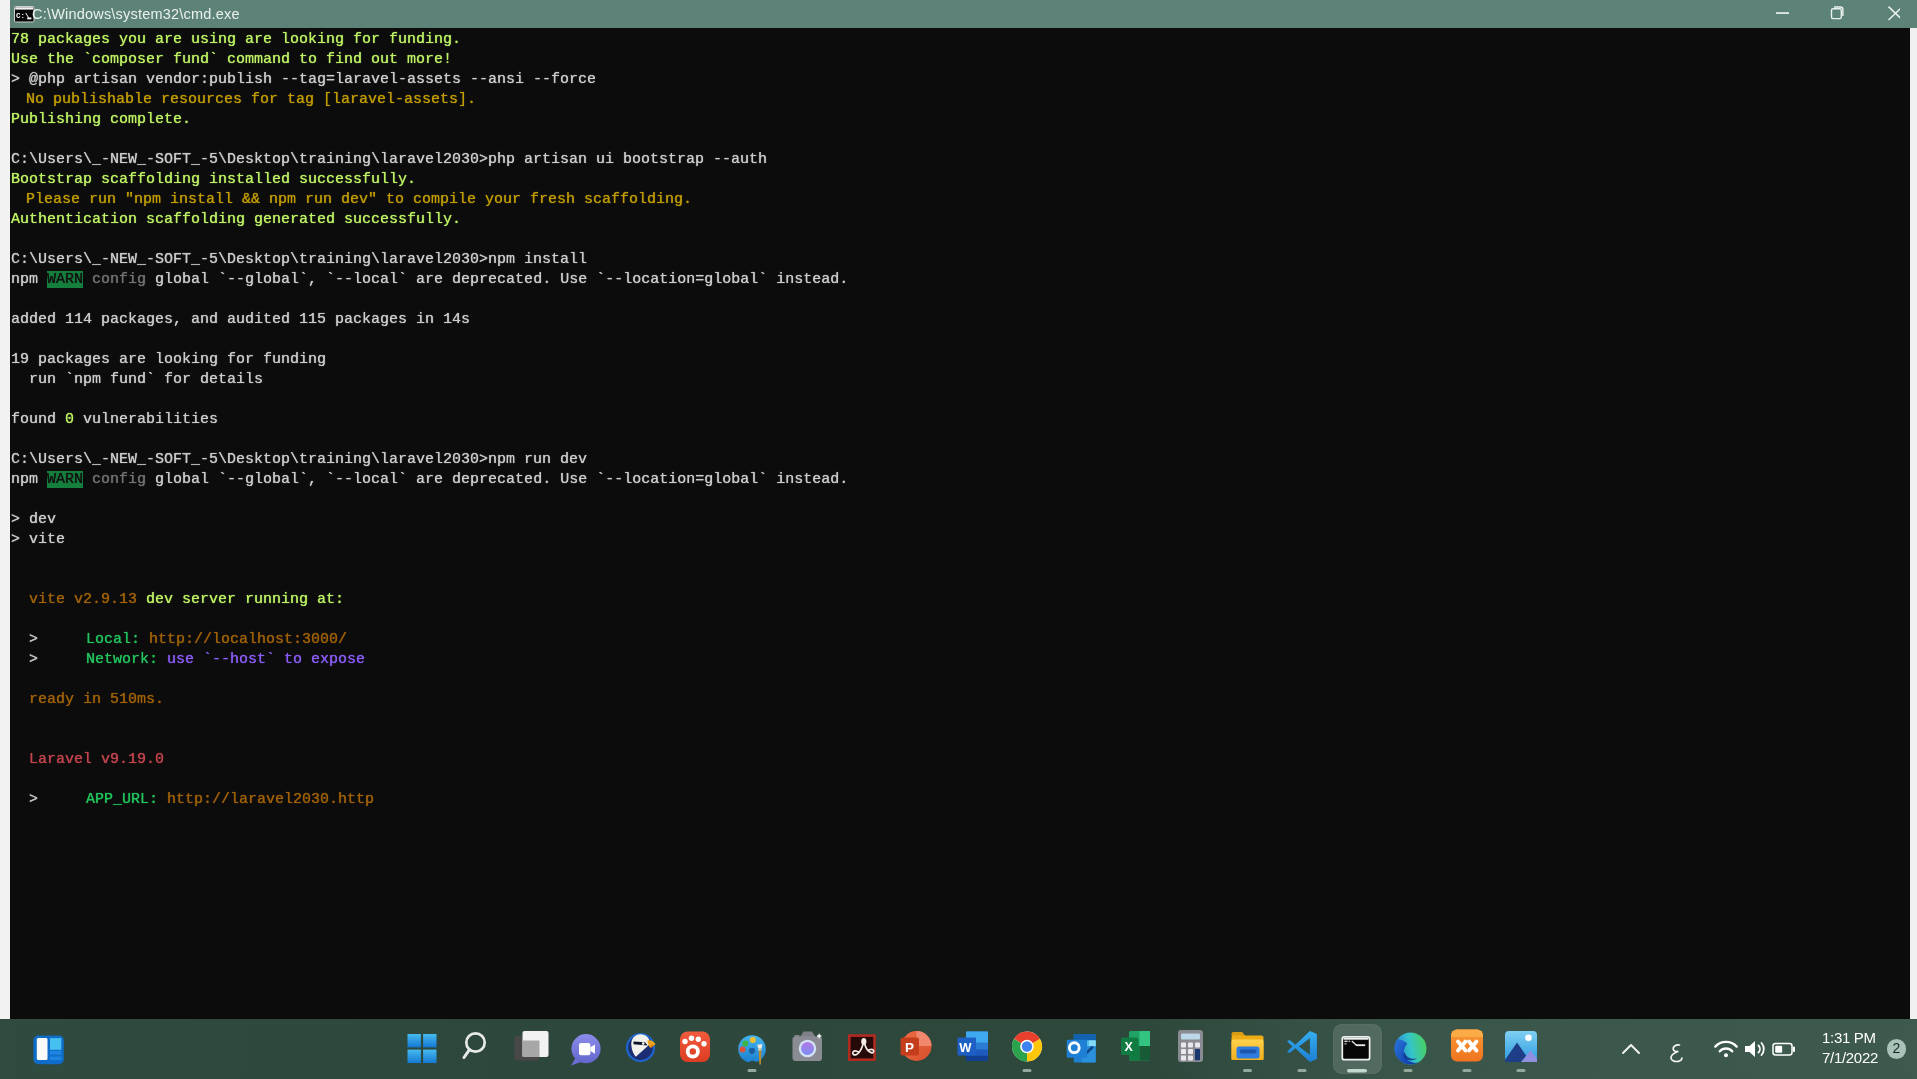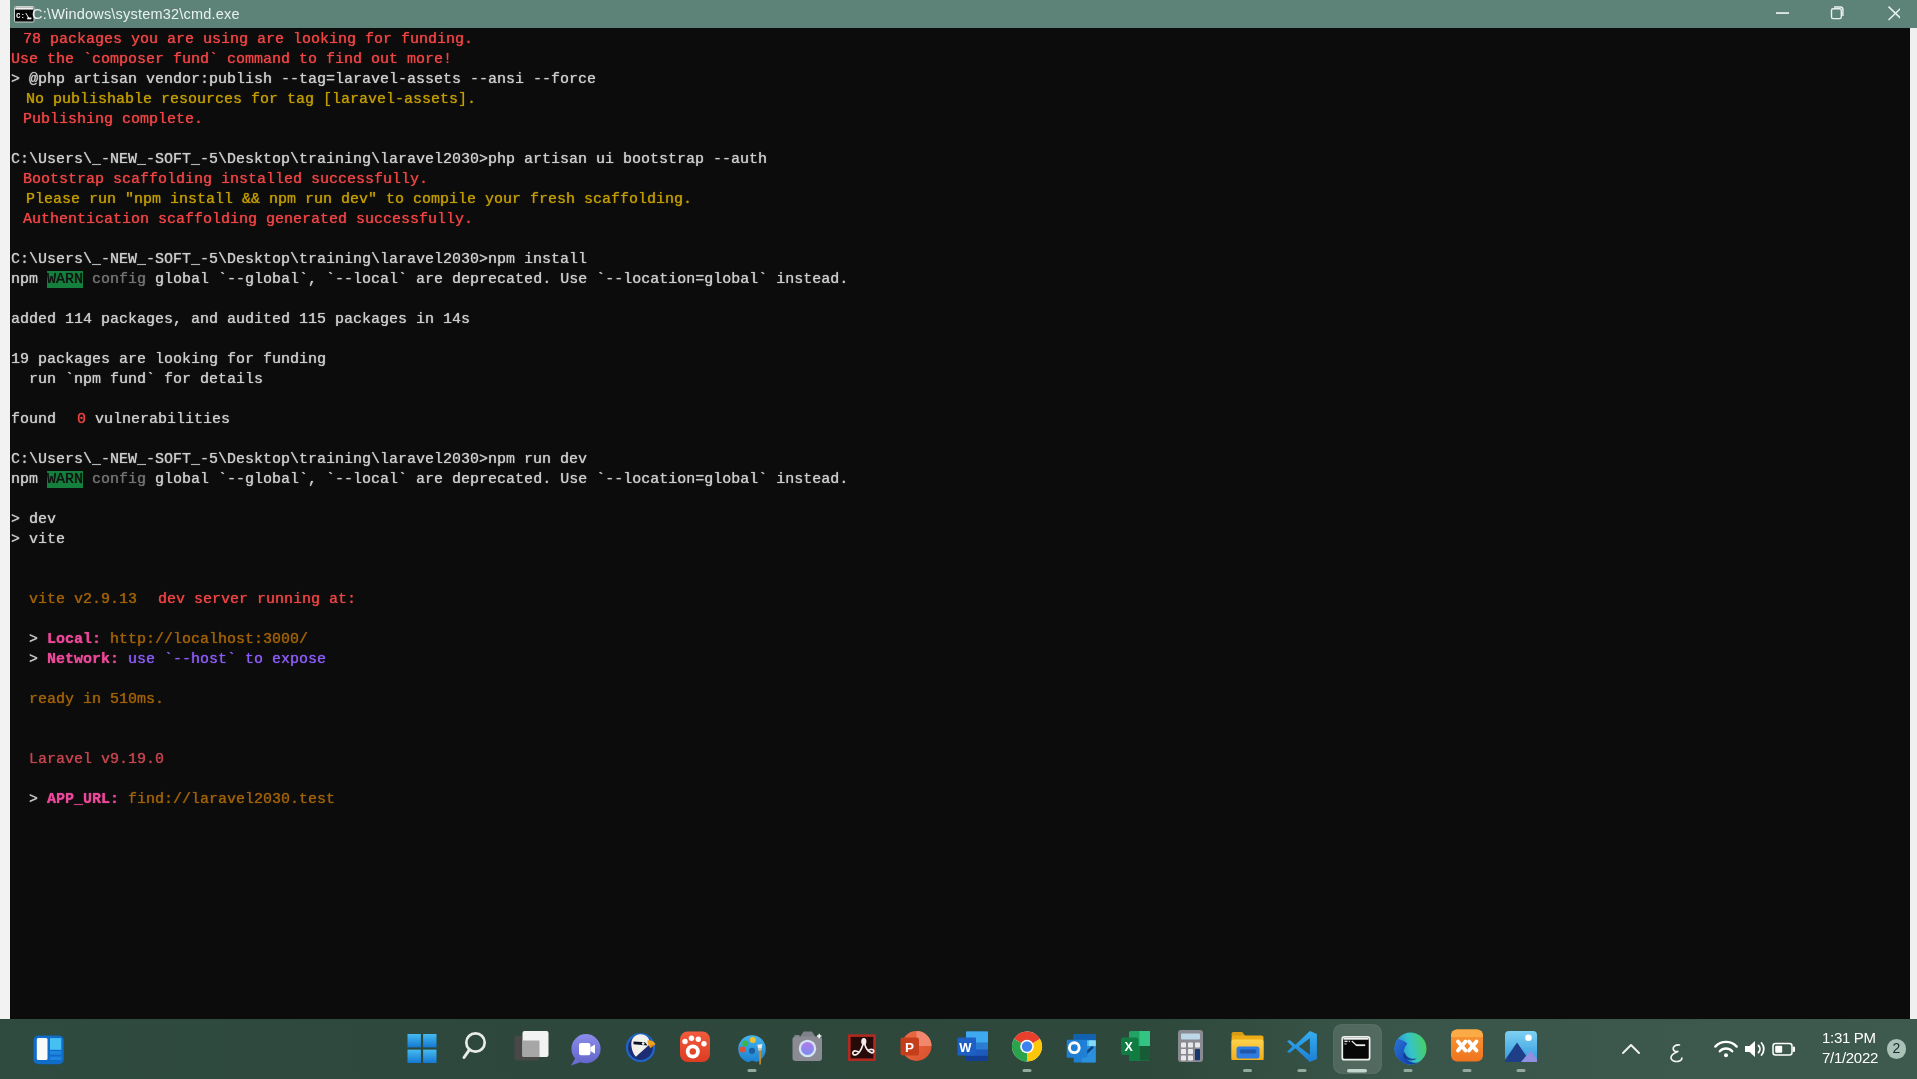--- a/index.html
+++ b/index.html
@@ -3,27 +3,27 @@
 <meta charset="utf-8">
 <style>
   * { margin:0; padding:0; box-sizing:border-box; -webkit-font-smoothing:antialiased; }
   html,body { width:1917px; height:1079px; overflow:hidden; background:#f2f2f2; }
   #stage { position:relative; width:1917px; height:1079px; font-family:"Liberation Sans",sans-serif; }
   #win { position:absolute; left:10px; top:0; width:1900px; height:1020px; background:#0c0c0c; }
   #titlebar { position:absolute; left:0; top:0; width:1907px; height:28px; background:#5d8278; }
   #tbtitle { position:absolute; left:22px; top:5.5px; font-size:14.5px; transform:translateZ(0); color:#e9f1ed; letter-spacing:0.2px; }
   #scrollbar { position:absolute; left:1910px; top:28px; width:7px; height:992px; background:#f0f0f0; }
   #term { position:absolute; left:1px; top:30px; transform:translateZ(0); text-shadow:0 0 1px; font-family:"Liberation Mono",monospace; font-size:15px; line-height:20px; white-space:pre; color:#cccccc; }
-  .g { color:#ef4444;padding-left:12px; }
+  .g { color:#bef264; }
   .y { color:#c19c00;padding-left:15px; }
   .cy { color:#a16207; }
   .rd { color:#c4454e; }
   .mg { color:#737373; }
   .dim { color:#8b5cf6; }
-  .wb { color:#ec4899; font-weight:bold; }
+  .wb { color:#22c55e; font-weight:normal;margin-left:39px; }
   .warn { background:#15803d; color:#111111; }
   #taskbar { position:absolute; left:0; top:1019px; width:1917px; height:60px;
     background:linear-gradient(90deg,#2f4a3e 0%,#2d473c 30%,#2e483c 60%,#395448 72%,#3c574b 86%,#3e594d 100%); }
   #clock { position:absolute; top:9px; right:39px; transform:translateZ(0); text-align:left; color:#ffffff; font-size:15px; line-height:20px; letter-spacing:-0.3px; }
   #badge { position:absolute; left:1886.5px; top:1039px; width:19.6px; height:19.6px; border-radius:50%; background:#a9c2b8; color:#17262a; font-size:14px; text-align:center; line-height:19.8px; transform:translateZ(0); }
 </style>
 </head>
 <body>
 <div id="stage">
   <div id="win">
@@ -78,21 +78,21 @@
   <span class="cy">vite v2.9.13</span> <span class="g">dev server running at:</span>
 
   &gt; <span class="wb">Local:</span> <span class="cy">http://localhost:3000/</span>
   &gt; <span class="wb">Network:</span> <span class="dim">use `--host` to expose</span>
 
   <span class="cy">ready in 510ms.</span>
 
 
   <span class="rd">Laravel v9.19.0</span>
 
-  &gt; <span class="wb">APP_URL:</span> <span class="cy">find://laravel2030.test</span>
+  &gt; <span class="wb">APP_URL:</span> <span class="cy">http://laravel2030.http</span>
 </div>
   </div>
   <div id="scrollbar"></div>
   <div id="taskbar">
     <svg id="icons" width="1917" height="60" viewBox="0 0 1917 60" style="position:absolute;left:0;top:0;transform:translateZ(0)">
       <defs>
         <linearGradient id="wing" x1="0" y1="0" x2="0" y2="1">
           <stop offset="0" stop-color="#46bbf0"></stop>
             <stop offset="1" stop-color="#1478d2"></stop>
         </linearGradient>

